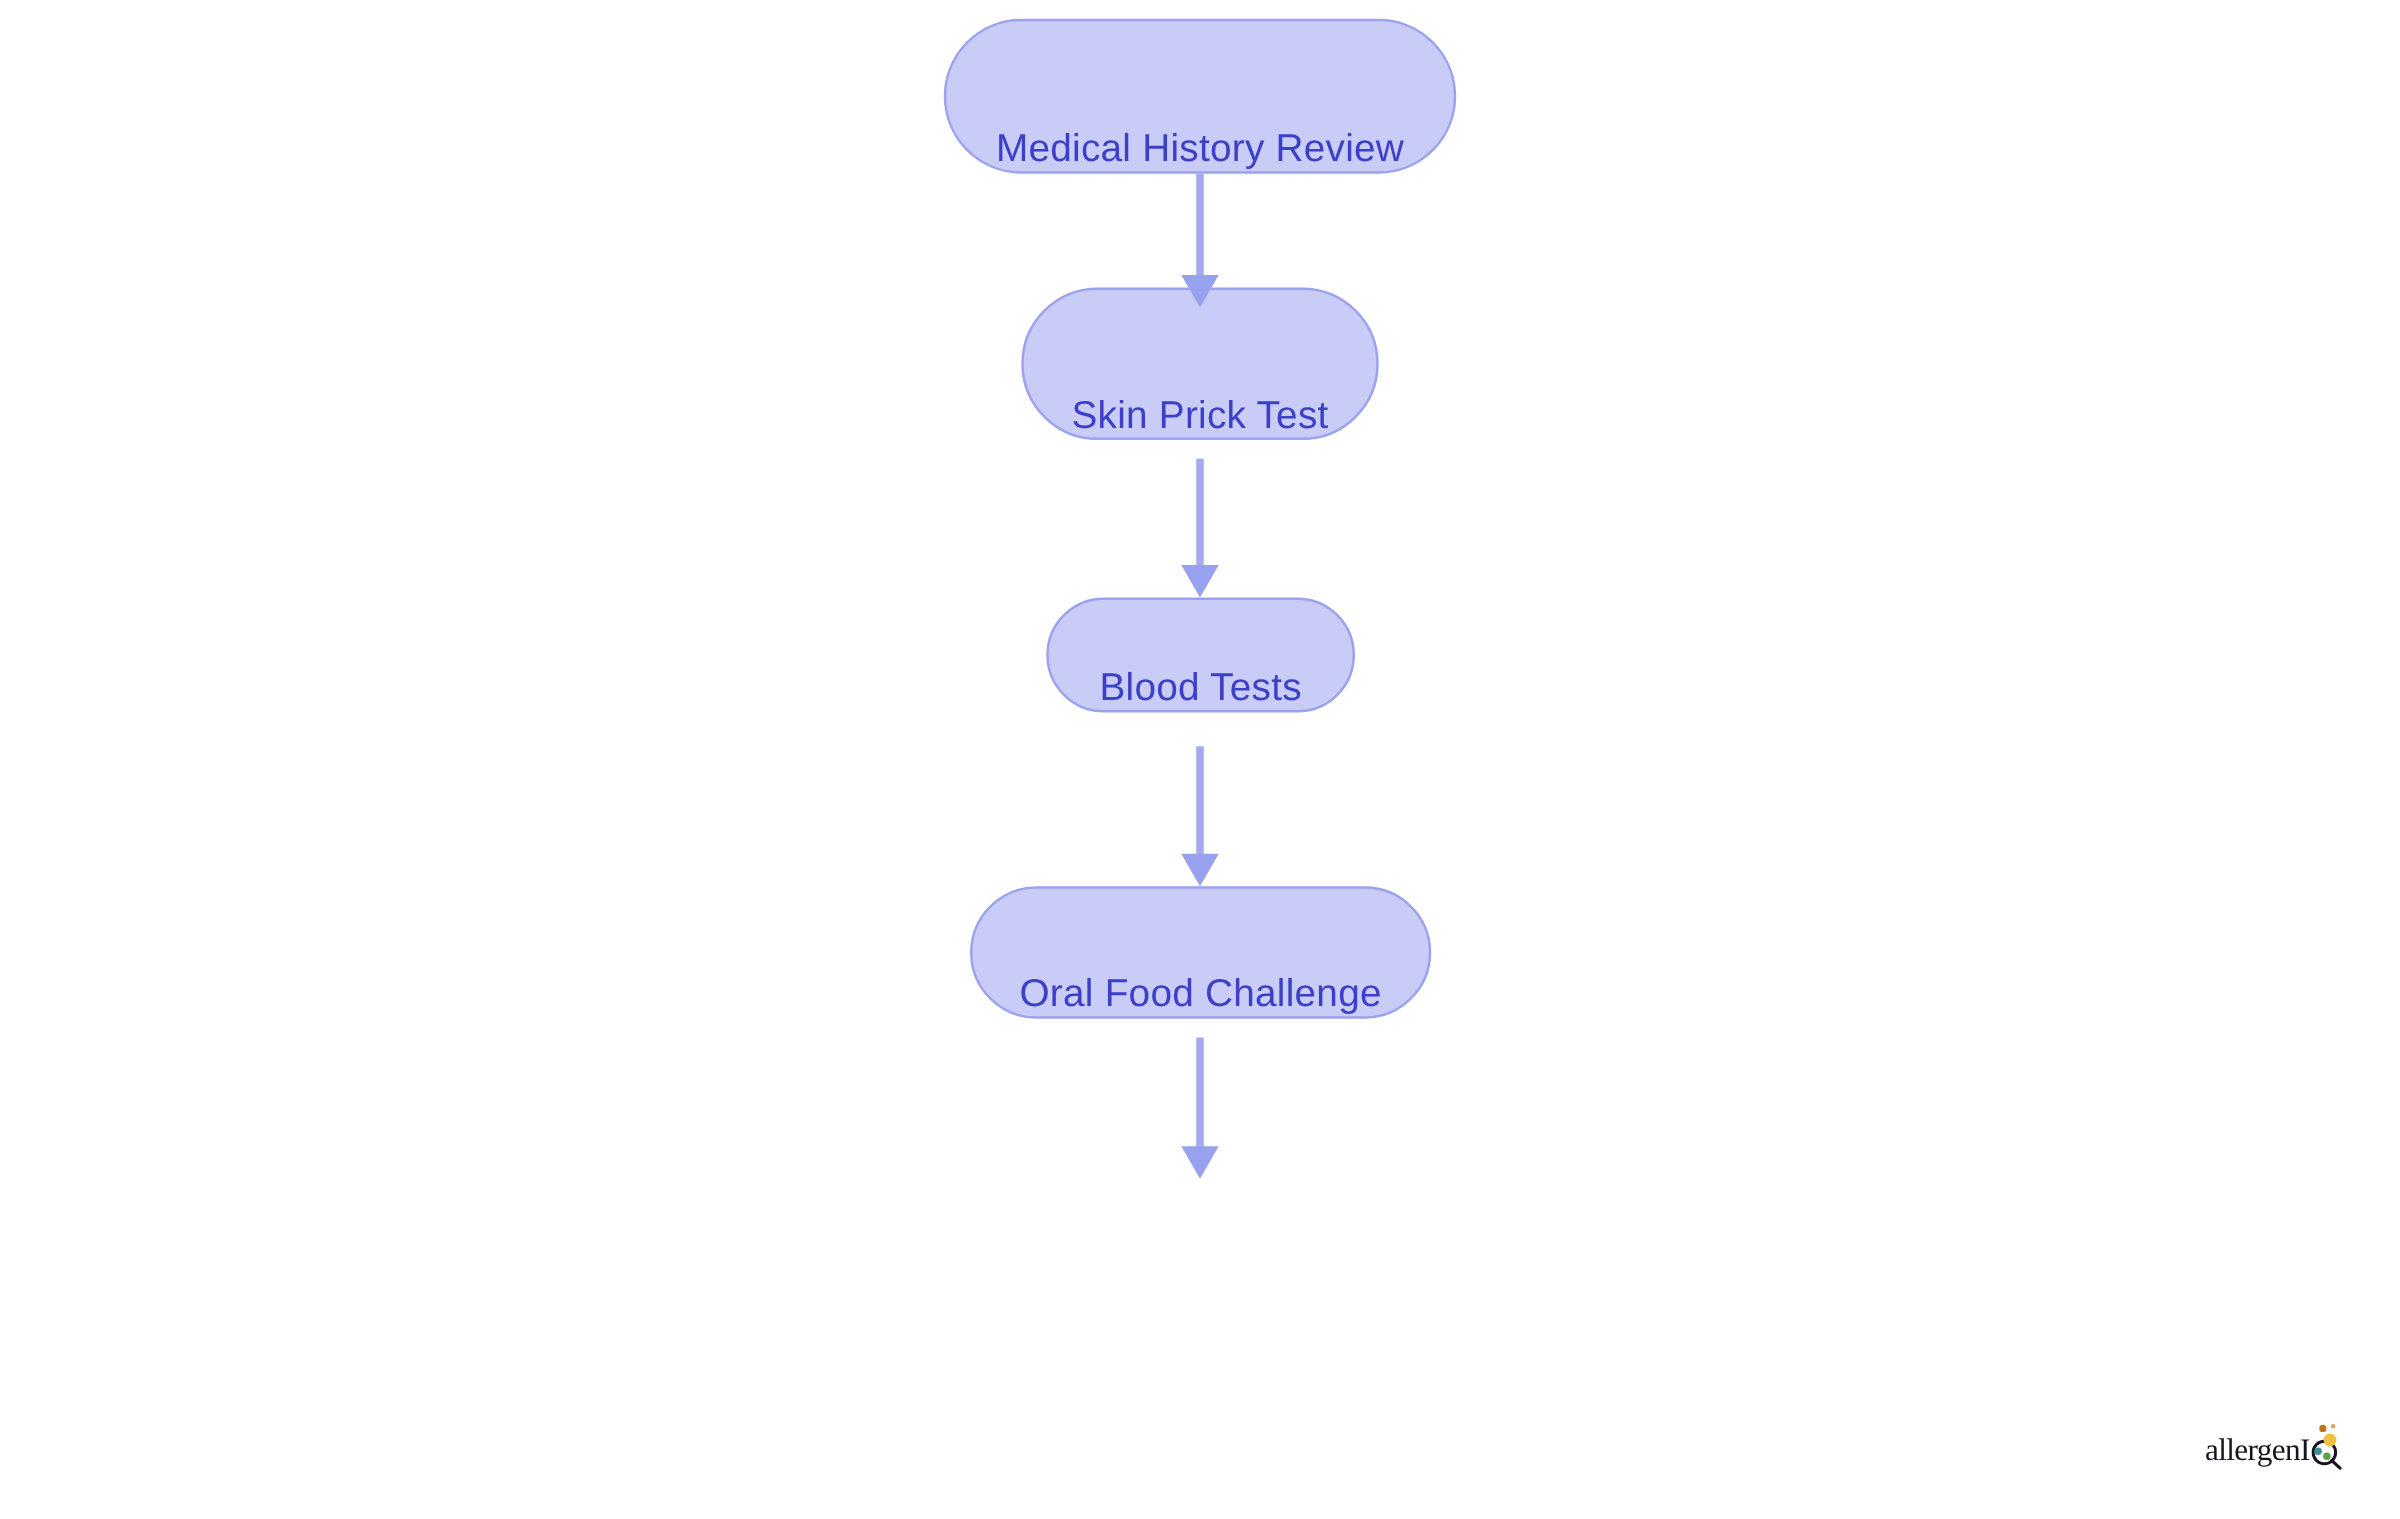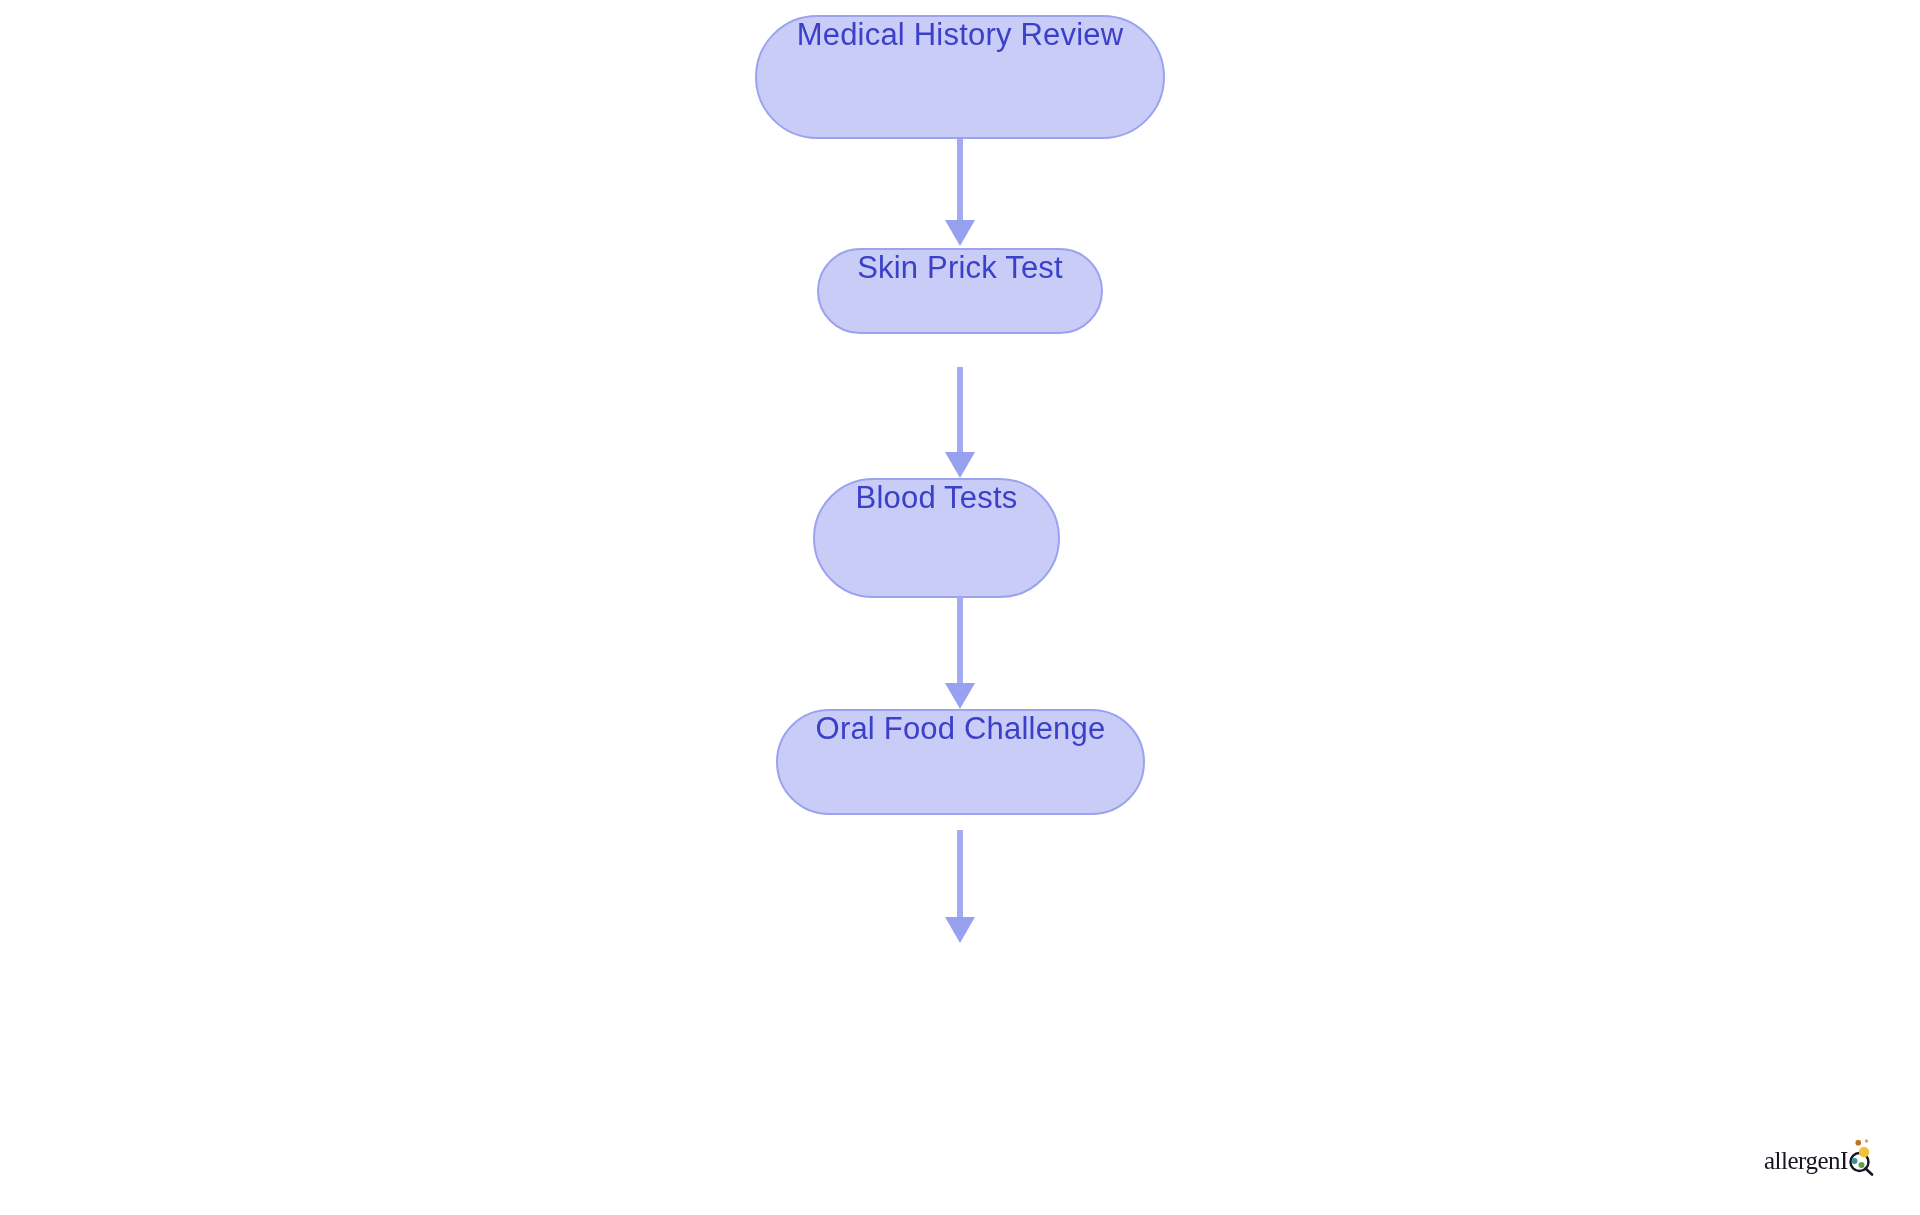--- a/index.html
+++ b/index.html
@@ -17,32 +17,32 @@
   }
 
   
   .node {
     position: absolute;
     box-sizing: border-box;
     background: var(--node-fill, #c9ccf6);
     border: 2px solid var(--node-border, #9ba3ef);
     border-radius: 64px;
     display: flex;
-    align-items: flex-start;
+    align-items: flex-end;
     justify-content: center;
   }
   .node .label {
     color: var(--label-text, #3b40c9);
     font-size: 31px;
     letter-spacing: 0.2px;
     white-space: nowrap;
   }
   .n1 { left: 755px; top: 15px;  width: 410px; height: 124px; }
-  .n2 { left: 817px; top: 248px; width: 286px; height: 86px; }
-  .n3 { left: 813px; top: 478px; width: 247px; height: 120px; }
+  .n2 { left: 817px; top: 230px; width: 286px; height: 122px; }
+  .n3 { left: 837px; top: 478px; width: 247px; height: 92px; }
   .n4 { left: 776px; top: 709px; width: 369px; height: 106px; }
   .n5 { left: 740px; top: 943px; width: 440px; height: 120px; }
 
   
   .arrow { position: absolute; left: 0; top: 0; }
   .arrow .shaft {
     position: absolute;
     width: 6px;
     left: 957px;
     background: var(--arrow-line, #a3aaf2);

